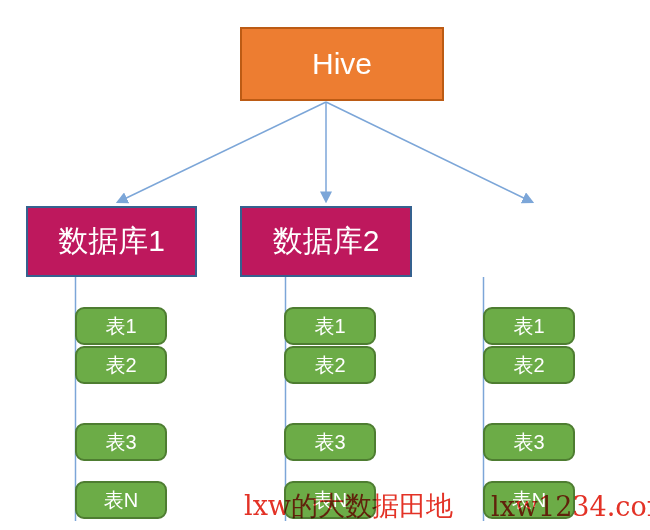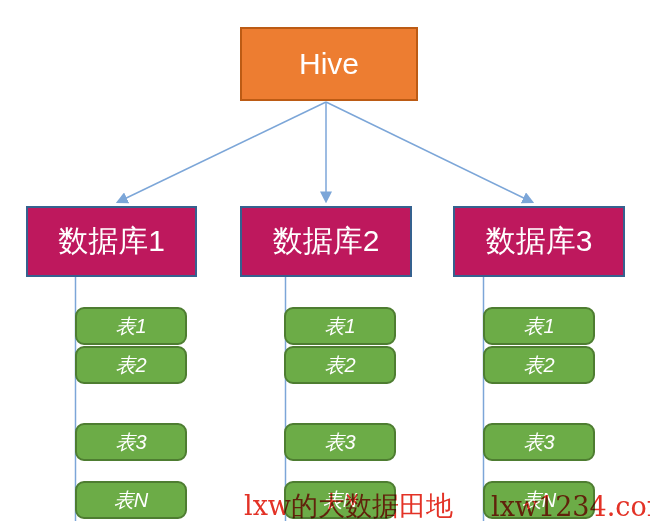--- a/index.html
+++ b/index.html
@@ -26,42 +26,41 @@
     position: absolute;
     display: flex;
     align-items: center;
     justify-content: center;
     color: #ffffff;
     box-sizing: border-box;
     z-index: 2;
   }
   .hive-box {
     left: 240px; top: 27px;
-    width: 178px; height: 74px;
+    width: 204px; height: 74px;
     background: #ED7D31;
     border: 2px solid #BC5B14;
     font-size: 30px;
   }
   .db-box {
     top: 206px;
     height: 71px;
     background: #be185d;
     border: 2px solid #35618F;
     font-size: 30px;
   }
   .db1 { left: 26px;  width: 171px; }
   .db2 { left: 240px; width: 172px; text-align: right; }
   .db3 { left: 453px; width: 172px; }
   .table-box {
-    width: 112px; height: 38px;
+    width: 92px; height: 38px;
     background: #6CAC47;
     border: 2px solid #4E7D31;
     border-radius: 9px;
     font-size: 20px;
-    font-style: italic;
   }
   .c1 { left: 75px;  }
   .c2 { left: 284px; }
   .c3 { left: 483px; }
   .r1 { top: 307px; }
   .r2 { top: 346px; }
   .r3 { top: 423px; border-radius: 9px; }
   .r4 { top: 481px; }
   .watermark {
     position: absolute;
@@ -94,21 +93,20 @@
 
     <line x1="75.5" y1="277" x2="75.5" y2="521" stroke="#7CA6D8" stroke-width="1.5"></line>
     <line x1="285.5" y1="277" x2="285.5" y2="521" stroke="#7CA6D8" stroke-width="1.5"></line>
     <line x1="483.5" y1="277" x2="483.5" y2="521" stroke="#7CA6D8" stroke-width="1.5"></line>
   </svg>
 
   <div class="node hive-box">Hive</div>
 
   <div class="node db-box db1">数据库1</div>
   <div class="node db-box db2">数据库2</div>
-  <div class="node db-box db3">数据库3</div>
 
   <div class="node table-box c1 r1">表1</div>
   <div class="node table-box c1 r2">表2</div>
   <div class="node table-box c1 r3">表3</div>
   <div class="node table-box c1 r4">表N</div>
 
   <div class="node table-box c2 r1">表1</div>
   <div class="node table-box c2 r2">表2</div>
   <div class="node table-box c2 r3">表3</div>
   <div class="node table-box c2 r4">表N</div>

